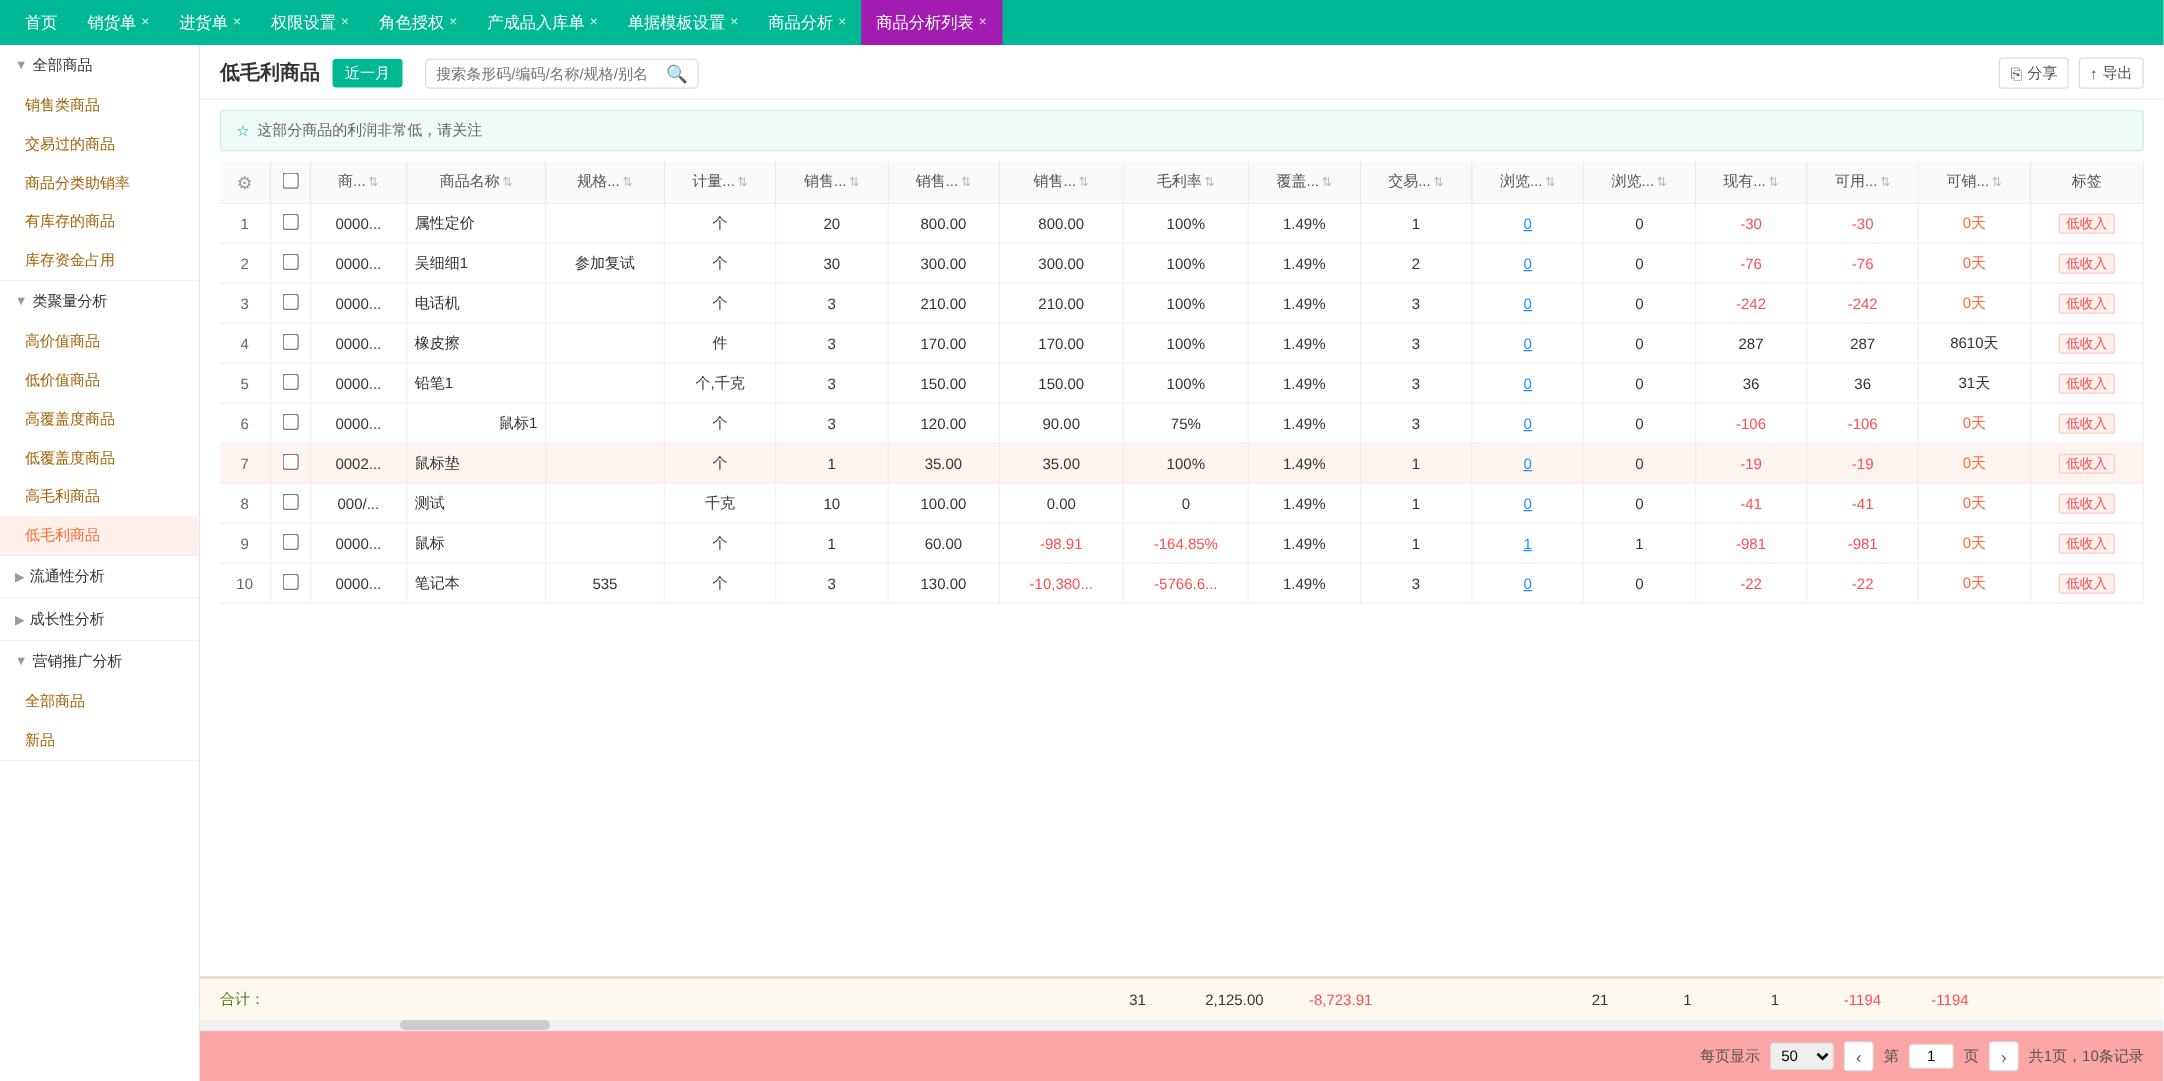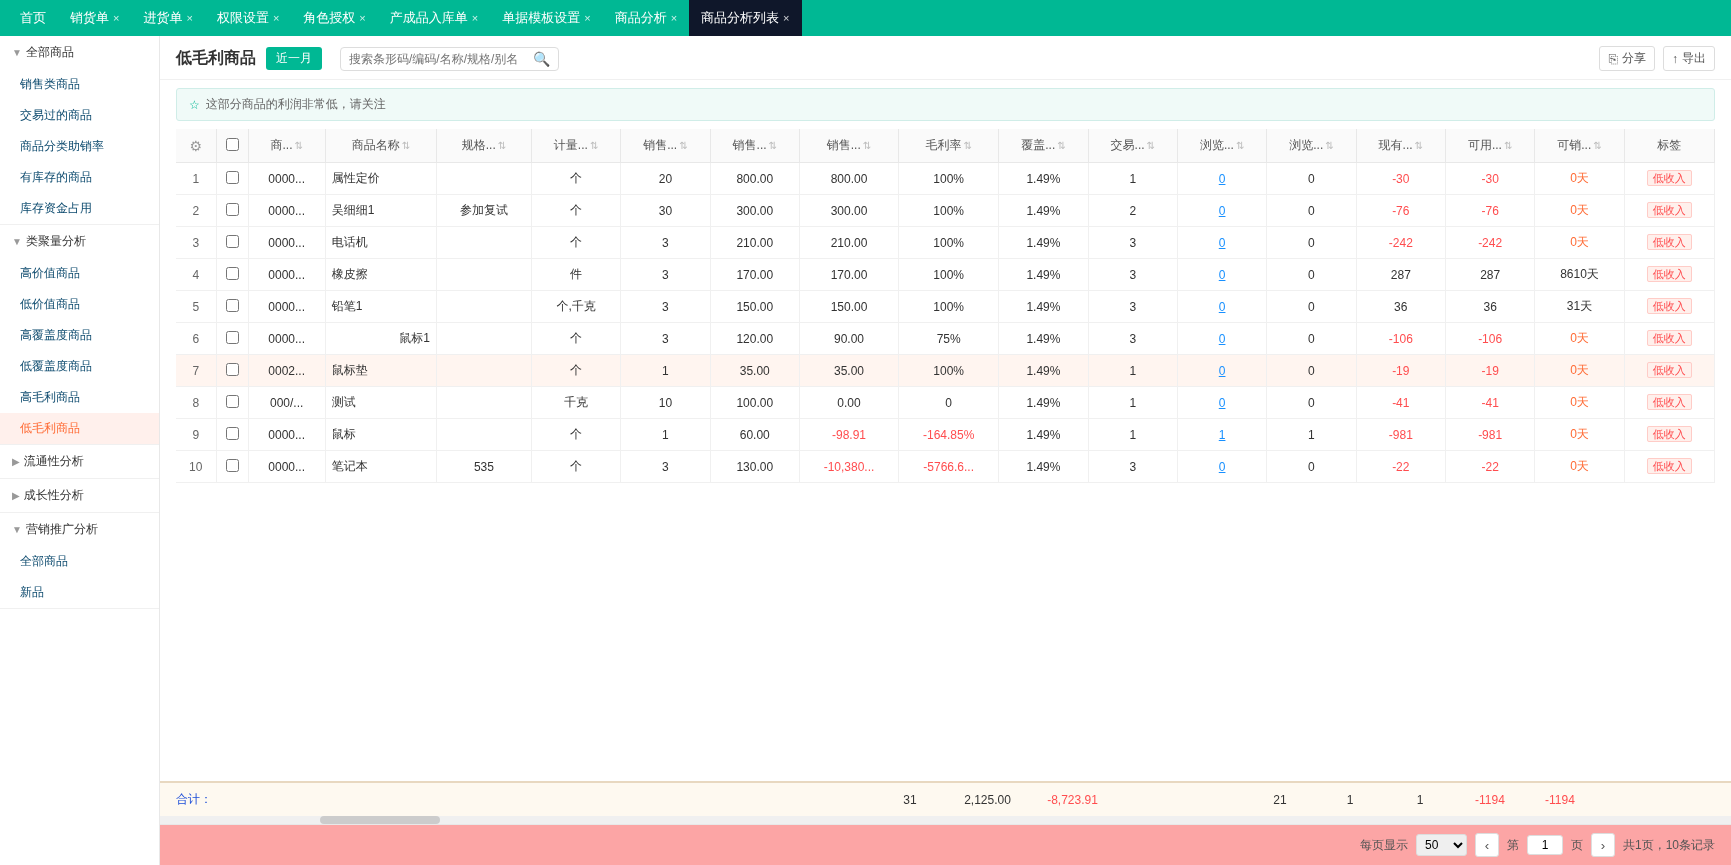--- a/index.html
+++ b/index.html
@@ -1,32 +1,32 @@
 <!DOCTYPE html>
 <html><head>
   <meta charset="utf-8">
   <style>
     * { margin: 0; padding: 0; box-sizing: border-box; }
     body { font-family: 'Microsoft YaHei', Arial, sans-serif; font-size: 12px; background: #f5f5f5; color: #333; width: 1731px; min-height: 865px; overflow-x: hidden; }
 
     
     .top-nav { background: #00b894; height: 36px; display: flex; align-items: center; padding: 0 8px; }
     .nav-item { color: #fff; padding: 0 12px; height: 36px; display: flex; align-items: center; cursor: pointer; font-size: 13px; white-space: nowrap; }
-    .nav-item.active { background: #0f172a; }
+    .nav-item.active { background: #a21caf; }
     .nav-item .close-x { margin-left: 4px; font-size: 11px; opacity: 0.8; }
 
     
     .main-layout { display: flex; height: calc(865px - 36px); }
 
     
     .sidebar { width: 160px; background: #fff; border-right: 1px solid #e8e8e8; overflow-y: auto; flex-shrink: 0; }
     .sidebar-section { border-bottom: 1px solid #f0f0f0; }
     .sidebar-section-header { padding: 8px 12px; color: #333; font-size: 12px; cursor: pointer; display: flex; align-items: center; gap: 4px; }
     .sidebar-section-header .arrow { font-size: 10px; color: #999; }
-    .sidebar-item { padding: 7px 12px 7px 20px; color: #0c4a6e; font-size: 12px; cursor: pointer; }
+    .sidebar-item { padding: 7px 12px 7px 20px; color: #a16207; font-size: 12px; cursor: pointer; }
     .sidebar-item.active { background: #fff0ec; color: #ff6b35; }
 
     
     .content-area { flex: 1; display: flex; flex-direction: column; overflow: hidden; background: #fff; }
 
     
     .page-header { padding: 10px 16px 8px; display: flex; align-items: center; gap: 10px; border-bottom: 1px solid #f0f0f0; }
     .page-title { font-size: 16px; font-weight: bold; color: #333; }
     .date-filter-btn { background: #00b894; color: #fff; border: none; border-radius: 3px; padding: 3px 10px; font-size: 12px; cursor: pointer; }
     .search-box { display: flex; align-items: center; border: 1px solid #ddd; border-radius: 4px; padding: 3px 8px; gap: 4px; margin-left: 8px; }
@@ -53,21 +53,21 @@
     .td-orange { color: #ff6b35; }
     .td-link { color: #1890ff; text-decoration: underline; cursor: pointer; }
     .tag-low { background: #fff0ec; color: #ff4d4f; border: 1px solid #ffccc7; border-radius: 2px; padding: 1px 5px; font-size: 11px; }
     .settings-icon { color: #999; font-size: 14px; cursor: pointer; }
     .col-settings { width: 40px; }
     .col-check { width: 32px; }
     .num-row { color: #666; }
     
     
     .table-footer { background: #fef9f0; border-top: 2px solid #e8d8c0; padding: 8px 16px; display: flex; align-items: center; font-size: 12px; }
-    .footer-label { color: #1d4ed8; margin-right: 20px; min-width: 40px; }
+    .footer-label { color: #4d7c0f; margin-right: 20px; min-width: 40px; }
 
     
     .pagination-bar { background: #fca5a5; border-top: 1px solid #e8e8e8; padding: 8px 16px; display: flex; align-items: center; justify-content: flex-end; gap: 8px; font-size: 12px; color: #555; }
     .page-size-select { border: 1px solid #ddd; border-radius: 3px; padding: 2px 4px; font-size: 12px; }
     .page-btn { width: 24px; height: 24px; border: 1px solid #ddd; border-radius: 3px; display: flex; align-items: center; justify-content: center; cursor: pointer; background: #fff; color: #555; }
     .page-input { width: 36px; text-align: center; border: 1px solid #ddd; border-radius: 3px; padding: 2px 4px; font-size: 12px; }
 
     
     .h-scrollbar { height: 8px; background: #f0f0f0; margin: 0; }
     .h-scrollbar-thumb { height: 8px; width: 120px; background: #ccc; border-radius: 4px; margin-left: 160px; }

